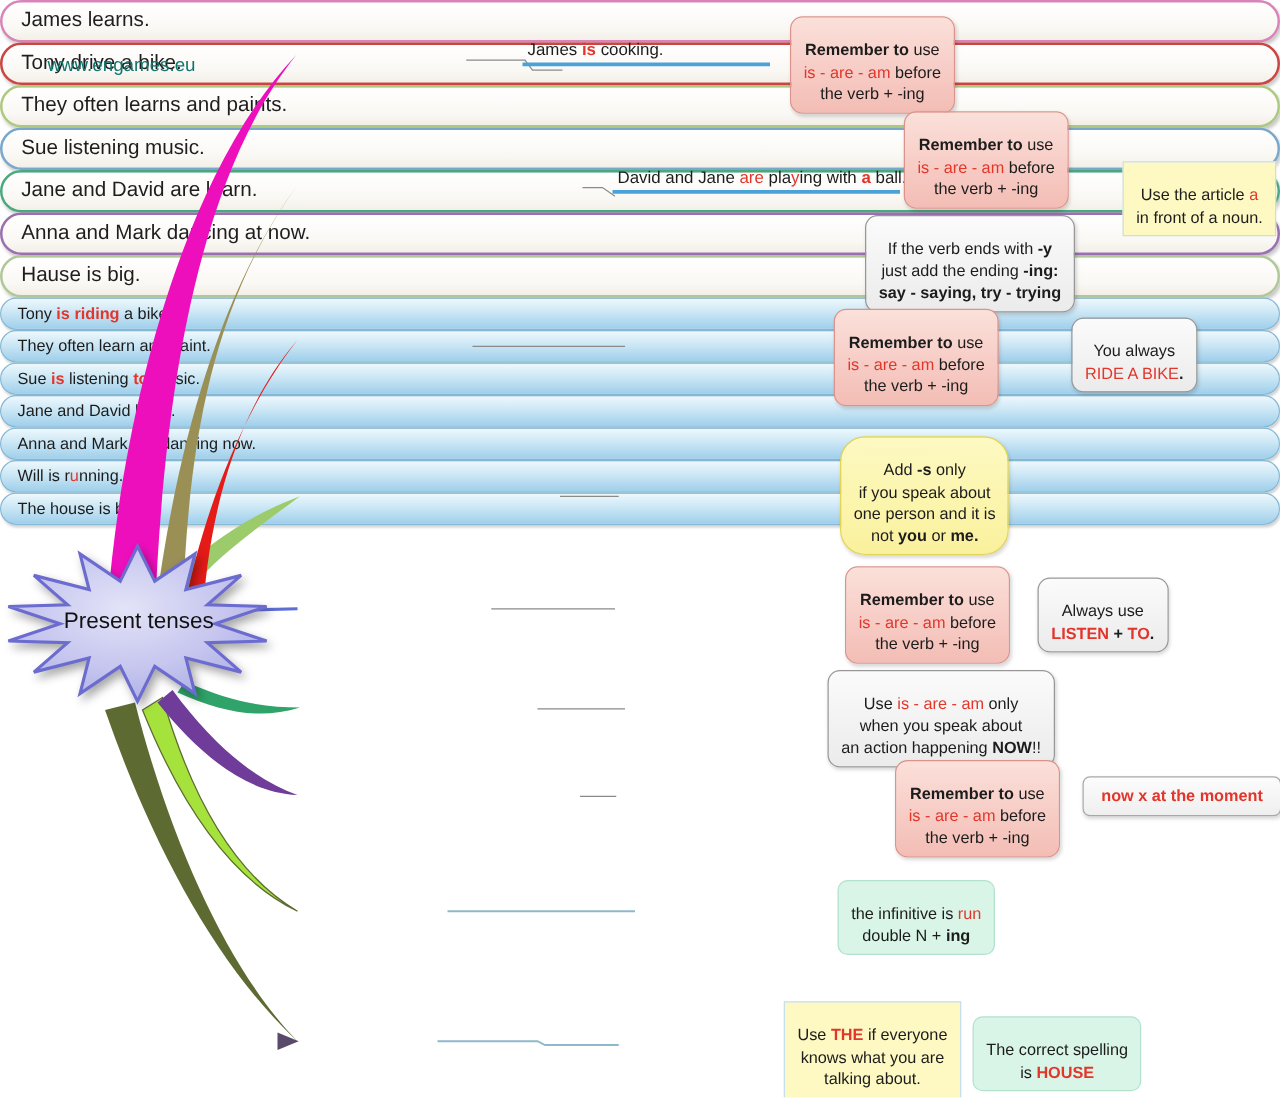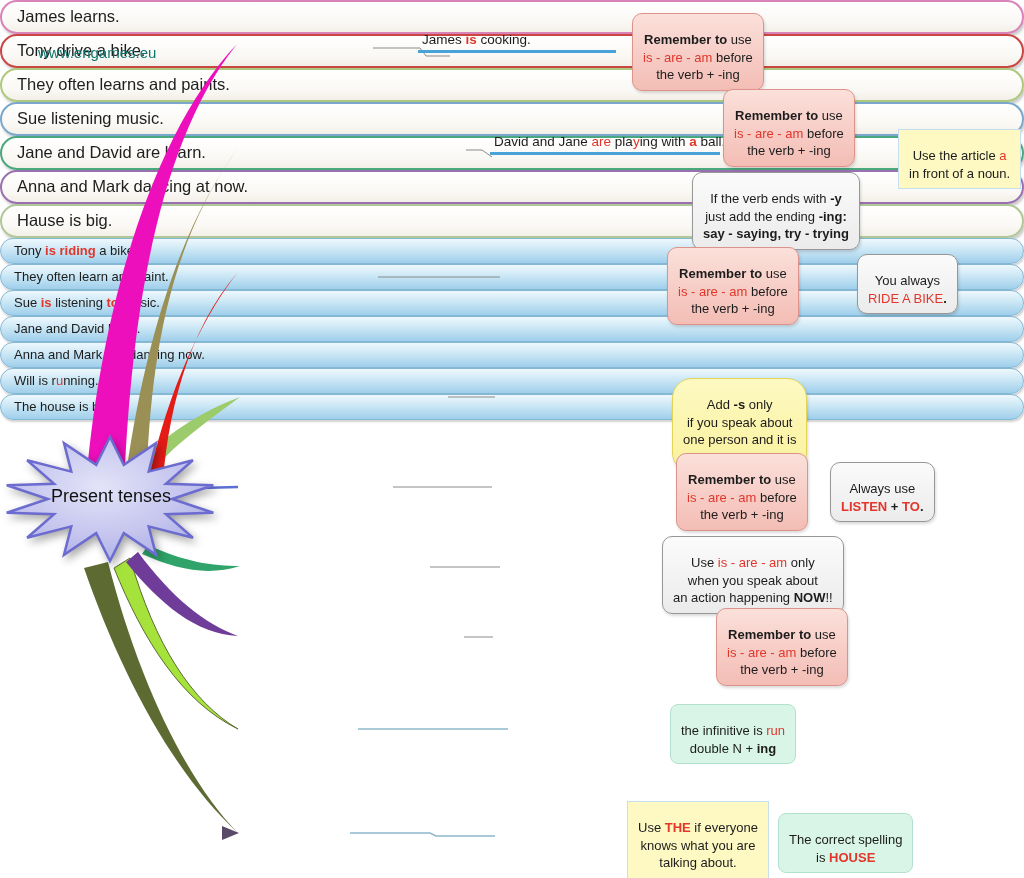--- a/index.html
+++ b/index.html
@@ -54,21 +54,21 @@
     border-radius:10px;
     padding:17px 10px 6px;
     font-size:13px;line-height:1.35;
     text-align:center;color:#1c1c1c;
     white-space:nowrap;
     box-shadow:1px 2px 3px rgba(0,0,0,0.15);
   }
   .note.pink{background:linear-gradient(180deg,#fbe0da 0%,#f3bdb5 100%);border:1px solid #db938b;}
   .note.gray{background:linear-gradient(180deg,#fbfbfb 0%,#ebebeb 100%);border:1px solid #979797;}
   .note.lblue{background:#fef9c3;border:1px solid #c5dfed;box-shadow:none;border-radius:0;}
-  .note.yellow{background:linear-gradient(180deg,#fdf9c2 0%,#faf19c 100%);border:1px solid #e2d458;border-radius:20px;margin-top:29px;}
+  .note.yellow{background:linear-gradient(180deg,#fdf9c2 0%,#faf19c 100%);border:1px solid #e2d458;border-radius:20px;}
   .note.mint{background:#d8f5e7;border:1px solid #b4e1ce;box-shadow:none;border-radius:8px;}
   .note.whitebox{background:linear-gradient(180deg,#fcfcfc 0%,#efefef 100%);border:1px solid #a8a8a8;border-radius:6px;}
 
   .centerlabel{
     left:30px;top:486px;width:162px;
     text-align:center;font-size:18px;color:#111;
     z-index:3;
   }
   .red{color:var(--red);}
   .b{font-weight:bold;}
@@ -218,20 +218,23 @@
     <span>Use  </span><span class="red">is - are - am</span><span>  only</span><br>
     <span>when you speak about</span><br>
     <span>an action happening </span><span class="b">NOW</span><span>!!</span>
   </div>
 
   <div class="note pink" style="left:716px;top:608px;">
     <span class="b">Remember to</span><span> use</span><br>
     <span class="red">is - are - am</span><span>  before</span><br>
     <span>the verb + -ing</span>
   </div>
+  <div class="note whitebox" style="left:866px;top:621px;padding:6px 14px;">
+    <span class="red b">now x at the moment</span>
+  </div>
 
   <div class="note mint" style="left:670px;top:704px;">
     <span>the infinitive is </span><span class="red">run</span><br>
     <span>double N + </span><span class="b">ing</span>
   </div>
 
   <div class="note lblue" style="left:627px;top:801px;">
     <span>Use </span><span class="red b">THE</span><span> if everyone</span><br>
     <span>knows what you are</span><br>
     <span>talking about.</span>

